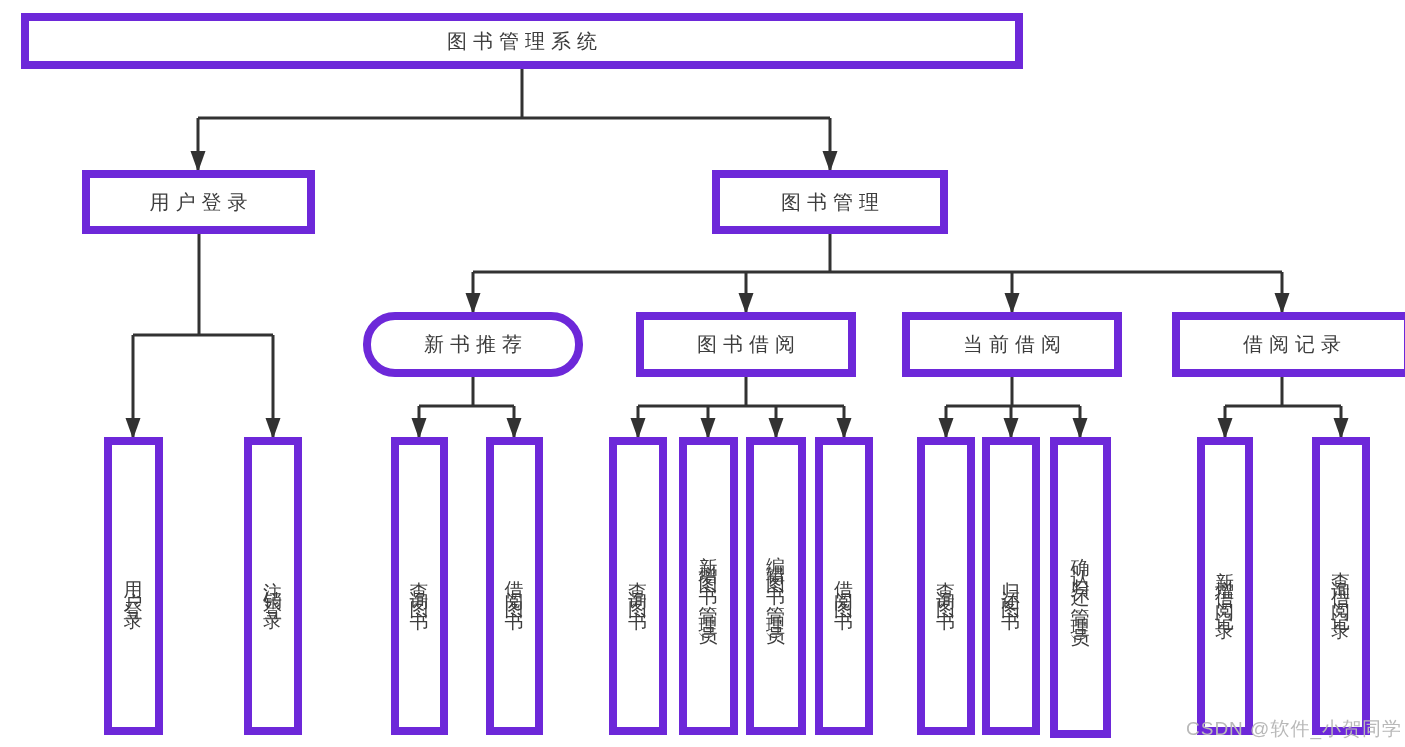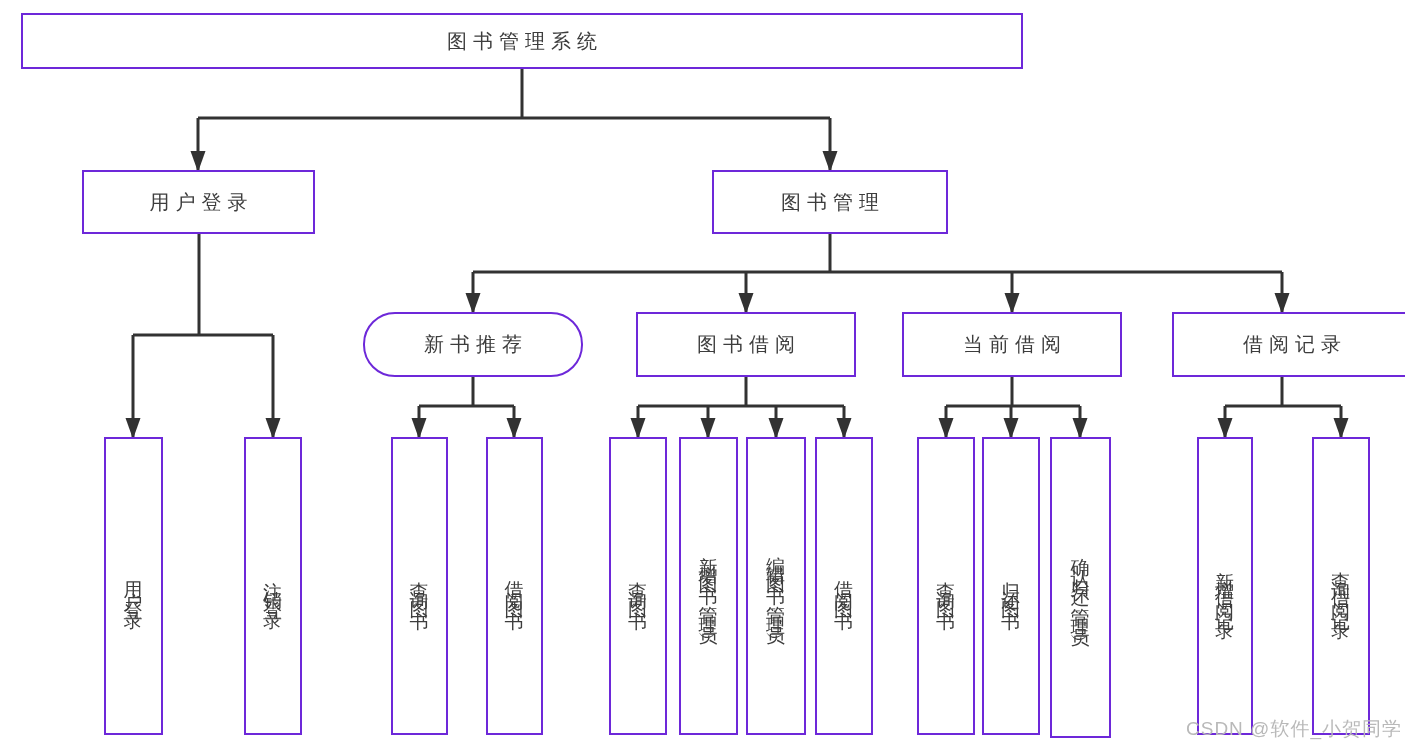--- a/index.html
+++ b/index.html
@@ -13,21 +13,21 @@
   }
   svg.connectors {
     position: absolute;
     left: 0; top: 0;
     width: 1405px; height: 747px;
     z-index: 1;
   }
   .node {
     position: absolute;
     background: #ffffff;
-    border: 2px solid #6d28d9;
+    border: 8px solid #6d28d9;
     box-sizing: border-box;
     display: flex;
     align-items: center;
     justify-content: center;
     color: #3d3d3d;
     z-index: 2;
   }
   .hbox {
     font-size: 20px;
     letter-spacing: 6px;

